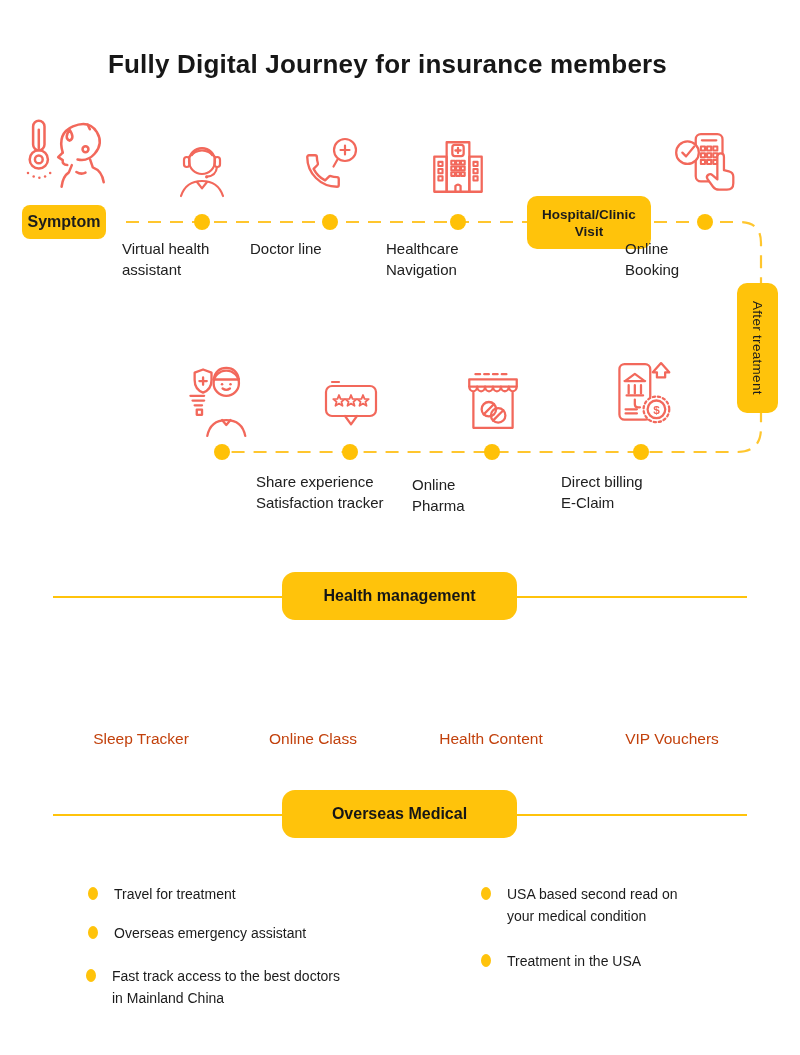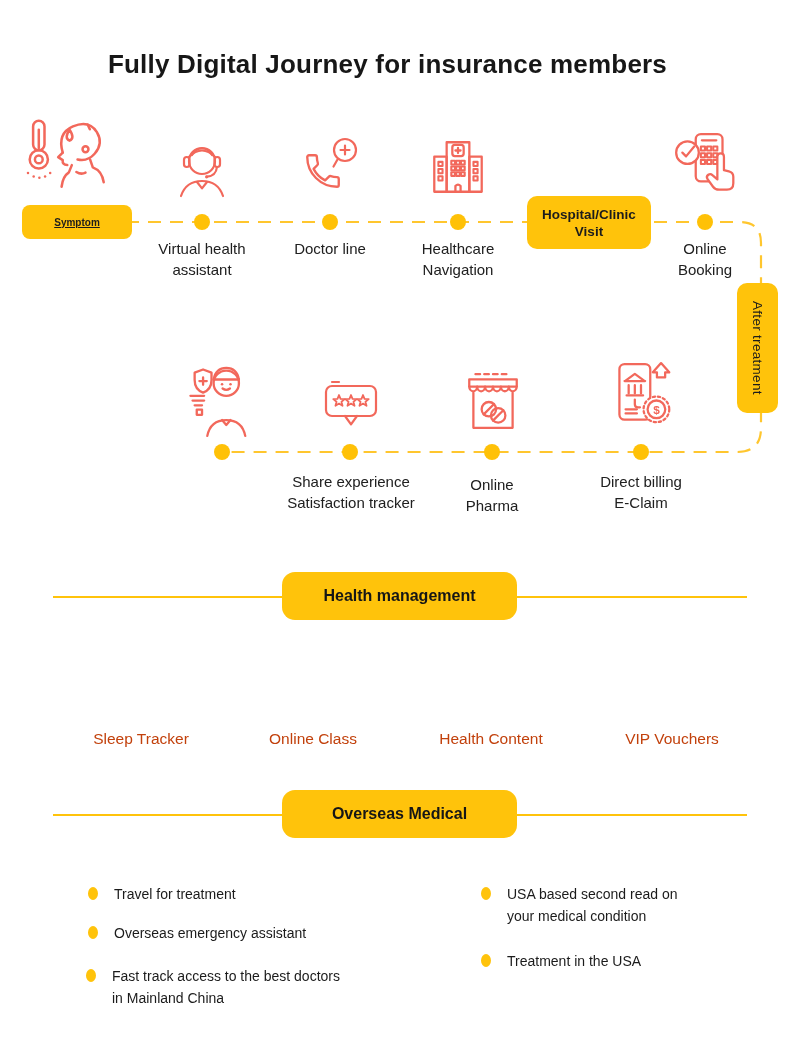--- a/index.html
+++ b/index.html
@@ -15,27 +15,27 @@
   .title{position:absolute;top:49px;left:0;width:775px;margin:0;text-align:center;
          font-size:26px;font-weight:700;color:#171717;letter-spacing:.2px;}
 
   .journey-svg{position:absolute;left:0;top:0;pointer-events:none;}
 
   .icon{position:absolute;}
   .icon svg{width:100%;height:100%;display:block;}
 
   .badge{position:absolute;background:var(--yellow);display:flex;align-items:center;justify-content:center;
          color:#1c1c1c;font-weight:600;text-align:center;}
-  .badge-symptom{left:22px;top:205px;width:110px;height:34px;border-radius:8px;font-size:10px;text-decoration:underline;}
+  .badge-symptom{left:22px;top:205px;width:84px;height:34px;border-radius:8px;font-size:16px;}
   .badge-visit{left:527px;top:196px;width:124px;height:53px;border-radius:10px;
                font-size:13.5px;line-height:17px;white-space:pre-line;}
   .badge-after{left:737px;top:283px;width:41px;height:130px;border-radius:10px;
                writing-mode:vertical-rl;font-size:13.5px;font-weight:500;letter-spacing:.3px;}
 
-  .station-label{position:absolute;text-align:center;white-space:pre-line;
+  .station-label{position:absolute;text-align:left;white-space:pre-line;
                  font-size:15px;font-weight:500;line-height:21px;color:#202020;}
 
   .sec-line{position:absolute;left:53px;width:694px;height:1.6px;background:var(--yellow);}
   .sec-pill{position:absolute;left:282px;width:235px;height:48px;background:var(--yellow);
             border-radius:13px;display:flex;align-items:center;justify-content:center;
             font-size:16px;font-weight:600;color:#161616;}
 
   .hm-item{position:absolute;top:730px;width:160px;text-align:center;
            font-size:15.5px;font-weight:500;color:#c2410c;}
 
@@ -223,21 +223,21 @@
   </div>
 
   <div class="badge badge-symptom">Symptom</div>
   <div class="badge badge-visit">Hospital/Clinic
 Visit</div>
   <div class="badge badge-after">After treatment</div>
 
   <div class="station-label" style="left:122px;top:238px;width:160px;">Virtual health
 assistant</div>
   <div class="station-label" style="left:250px;top:238px;width:160px;">Doctor line</div>
-  <div class="station-label" style="left:378px;top:238px;width:160px;">Healthcare
+  <div class="station-label" style="left:386px;top:238px;width:160px;">Healthcare
 Navigation</div>
   <div class="station-label" style="left:625px;top:238px;width:160px;">Online
 Booking</div>
 
   <div class="station-label" style="left:256px;top:471px;width:190px;">Share experience
 Satisfaction tracker</div>
   <div class="station-label" style="left:412px;top:474px;width:160px;">Online
 Pharma</div>
   <div class="station-label" style="left:561px;top:471px;width:160px;">Direct billing
 E-Claim</div>

